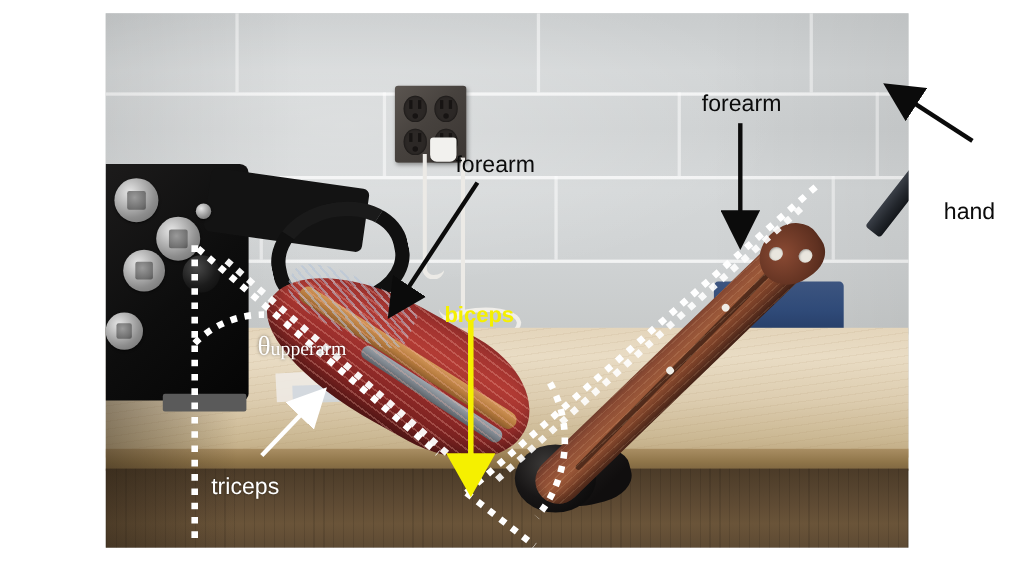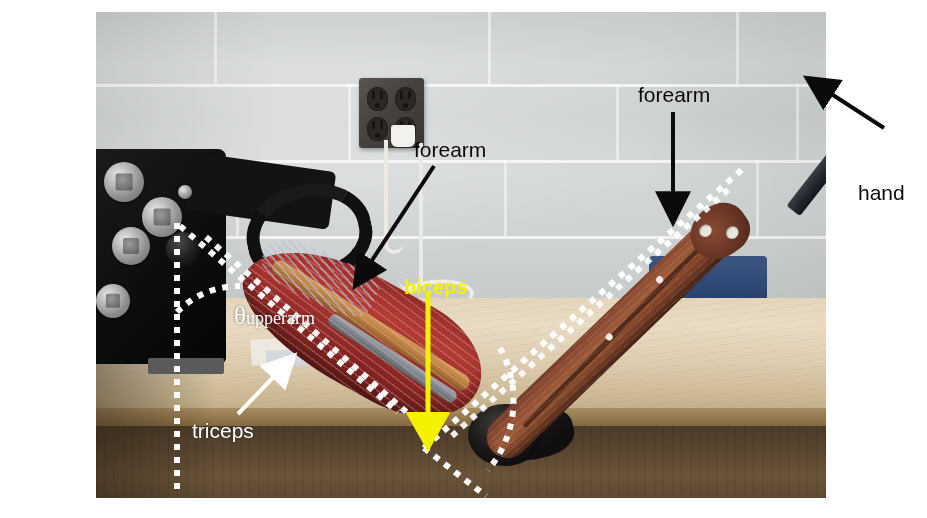--- a/index.html
+++ b/index.html
@@ -575,21 +575,21 @@
 
     <line x1="428" y1="292" x2="428" y2="432" stroke="#f5f000" stroke-width="5" marker-end="url(#arrowYellow)"></line>
   </svg>
 
   <div class="lbl lbl-black" style="left:414px; top:139px;">forearm</div>
 
   <div class="lbl lbl-black" style="left:638px; top:84px;">forearm</div>
 
   <div class="lbl lbl-black" style="left:858px; top:138px;margin-top:44px;">hand</div>
 
-  <div class="lbl lbl-white" style="left:192px; top:420px;text-align:right;">triceps</div>
+  <div class="lbl lbl-white" style="left:192px; top:432px;text-align:right;">triceps</div>
 
   <div class="lbl lbl-yellow" style="left:404px; top:277px;">biceps</div>
 
   <div class="theta" style="left:213px; top:302px;margin-left:21px;">
     <span class="sym">θ</span><span class="sub">upperarm</span>
   </div>
 
 
 </div>
 

